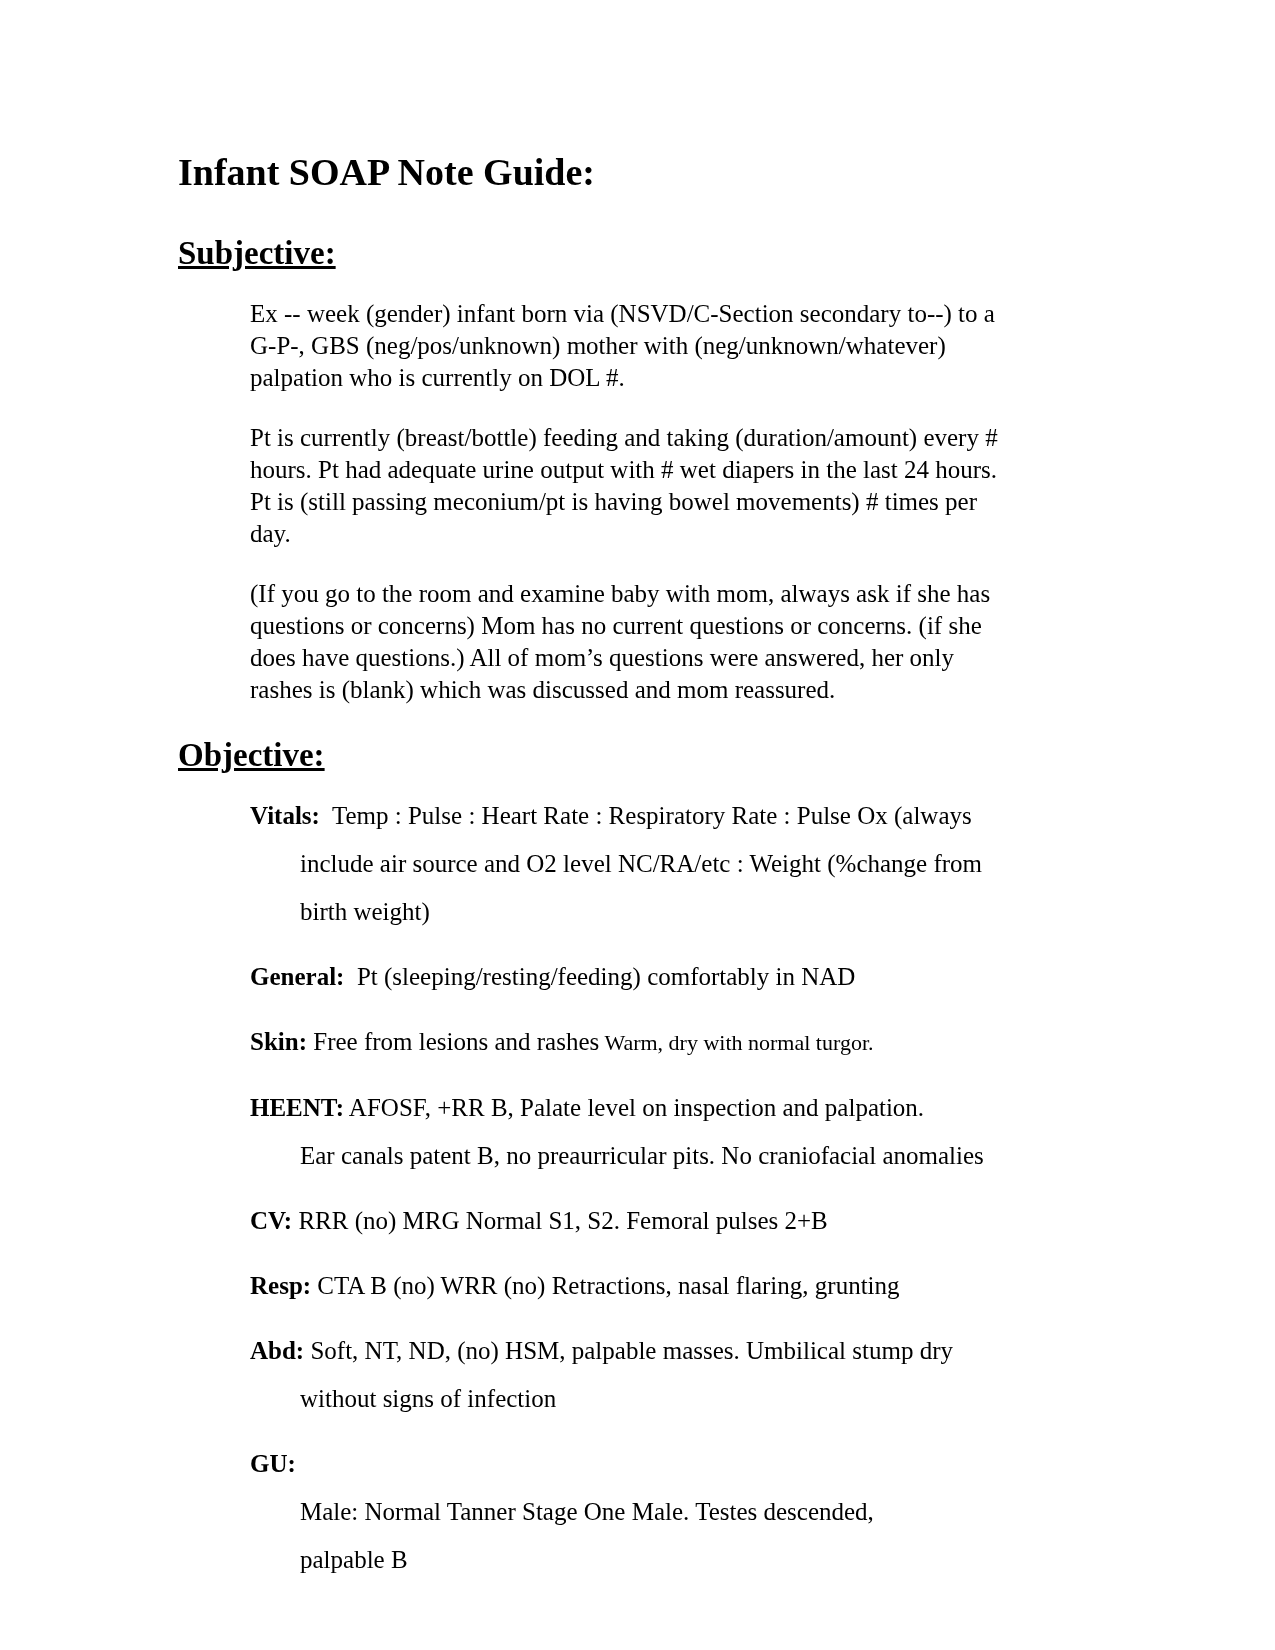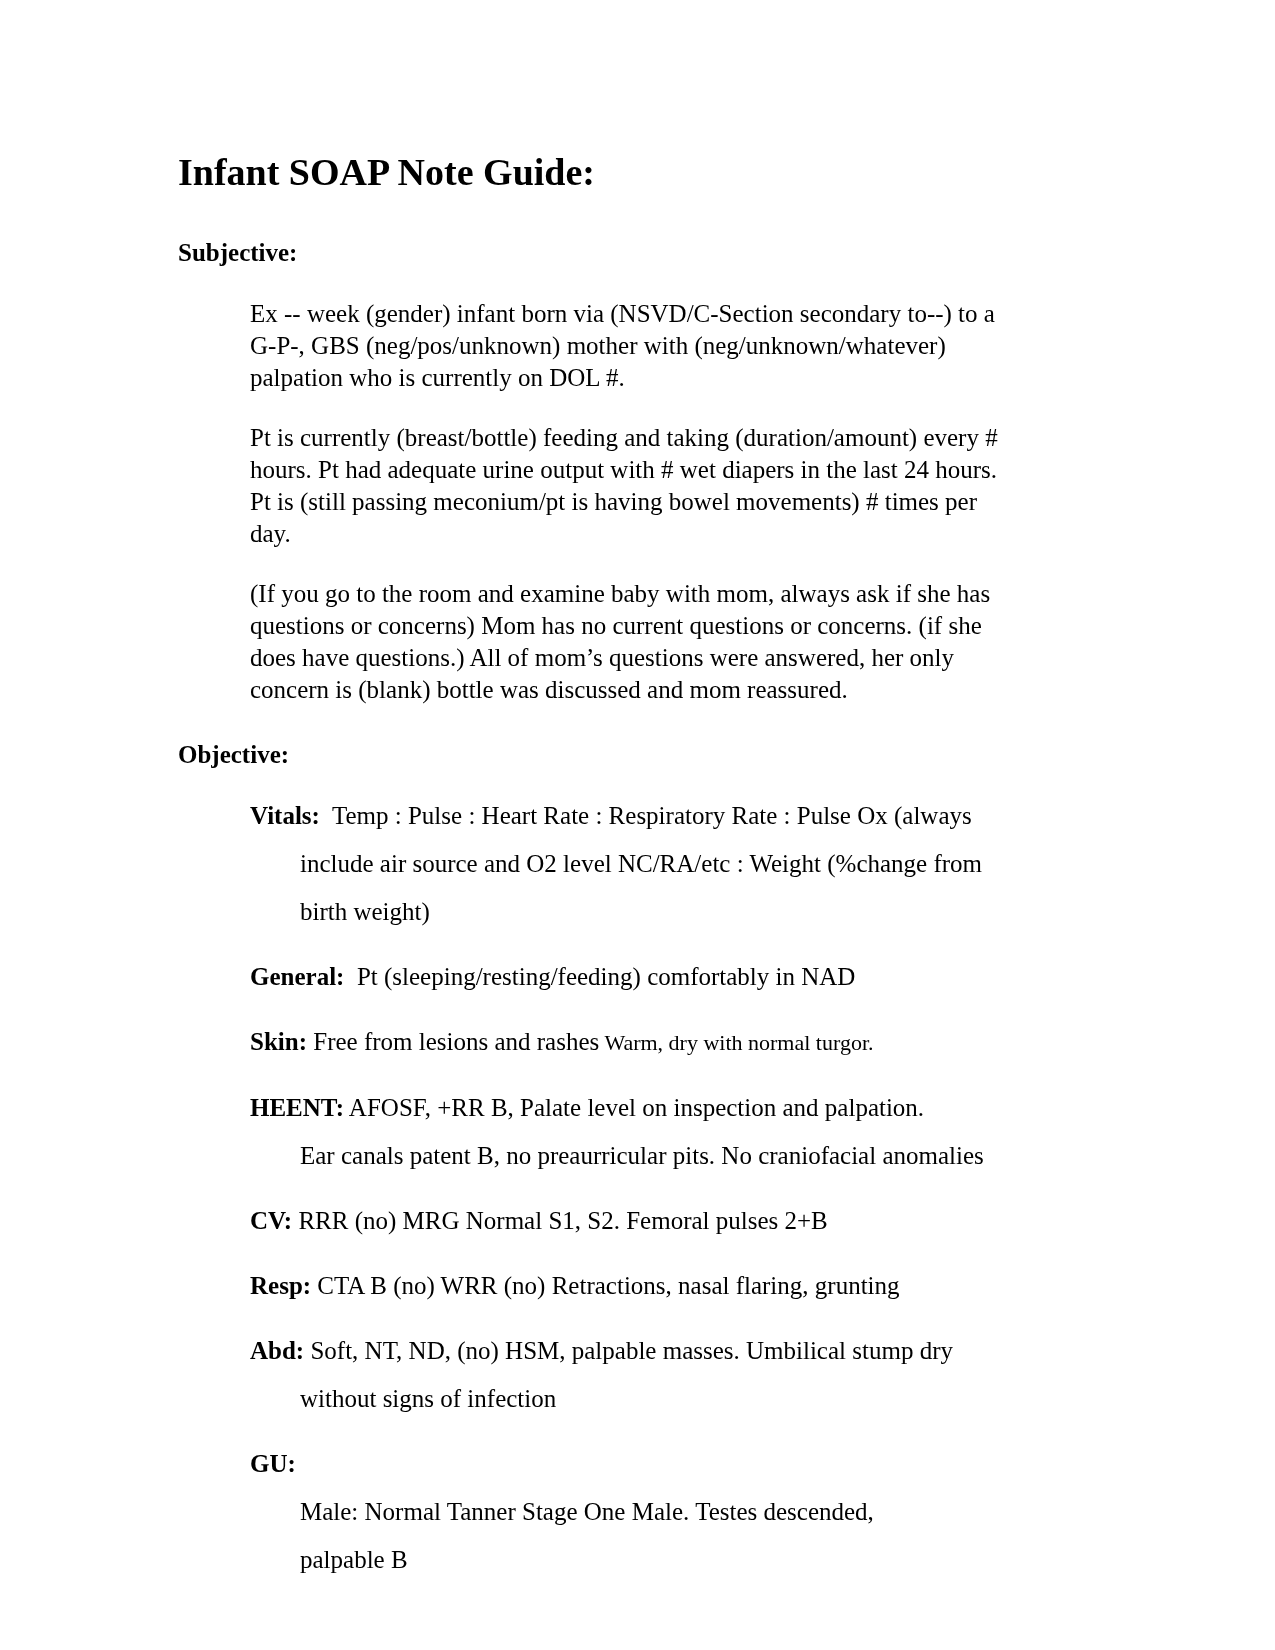--- a/index.html
+++ b/index.html
@@ -21,24 +21,25 @@
     padding: 148px 120px 0 178px;
     background: #ffffff;
   }
   .doc-title {
     font-size: 38px;
     line-height: 48px;
     font-weight: bold;
     margin: 0 0 36px 0;
   }
   .section-heading {
-    font-size: 25px;
+    font-size: 33px;
     line-height: 42px;
     font-weight: bold;
     margin: 4px 0 24px 0;
+    text-decoration: underline;
   }
   .section-heading.objective {
     margin-top: 0;
   }
   .body-text {
     font-size: 25px;
     line-height: 32px;
   }
   .para {
     margin: 0 0 28px 72px;
@@ -85,21 +86,21 @@
     <div class="para">
       <div class="line">Pt is currently (breast/bottle) feeding and taking (duration/amount) every #</div>
       <div class="line">hours. Pt had adequate urine output with # wet diapers in the last 24 hours.</div>
       <div class="line">Pt is (still passing meconium/pt is having bowel movements) # times per</div>
       <div class="line">day.</div>
     </div>
     <div class="para">
       <div class="line">(If you go to the room and examine baby with mom, always ask if she has</div>
       <div class="line">questions or concerns) Mom has no current questions or concerns. (if she</div>
       <div class="line">does have questions.) All of mom’s questions were answered, her only</div>
-      <div class="line">concern is (blank) bottle was discussed and mom reassured.</div>
+      <div class="line">rashes is (blank) which was discussed and mom reassured.</div>
     </div>
   </div>
 
   <h2 class="section-heading objective">Objective:</h2>
 
   <div class="body-text entries">
 
     <div class="entry">
       <div class="line"><span class="label">Vitals:</span><span class="pre">  Temp : Pulse : Heart Rate : Respiratory Rate : Pulse Ox (always</span></div>
       <div class="line cont">include air source and O2 level NC/RA/etc : Weight (%change from</div>

